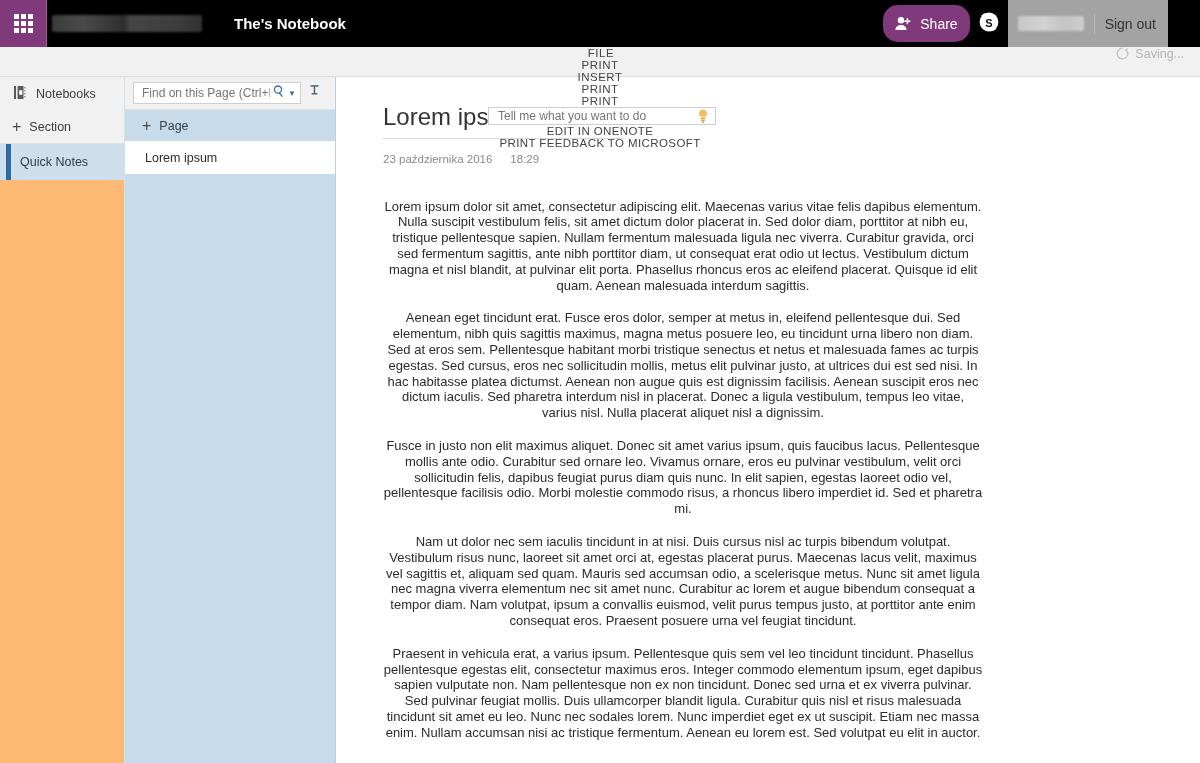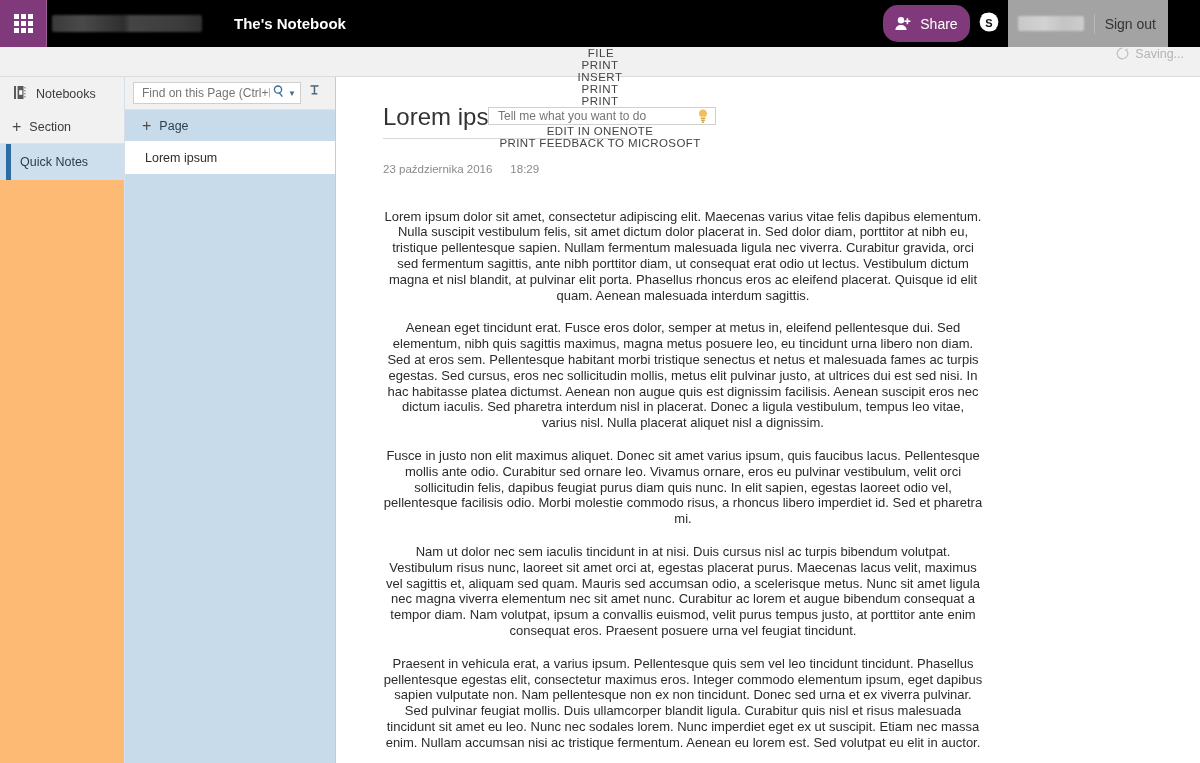--- a/index.html
+++ b/index.html
@@ -223,21 +223,21 @@
     overflow: hidden;
   }
   .page-title {
     font-size: 24px; color: #333333; font-weight: normal;
     width: 242px;
     padding-bottom: 7px;
     border-bottom: 1px solid #d9d9d9;
     line-height: 1.15;
   }
   .page-meta {
-    margin-top: 24px;
+    margin-top: 14px;
     font-size: 11.5px; color: #8a8a8a;
     display: flex; gap: 18px;
   }
   .note-body { margin-top: 34px; width: 600px; }
   .note-body p {
     margin: 0 0 17px 0;
     font-size: 13px; line-height: 15.8px;
     color: #2b2b2b;
     text-align: center;
   }

